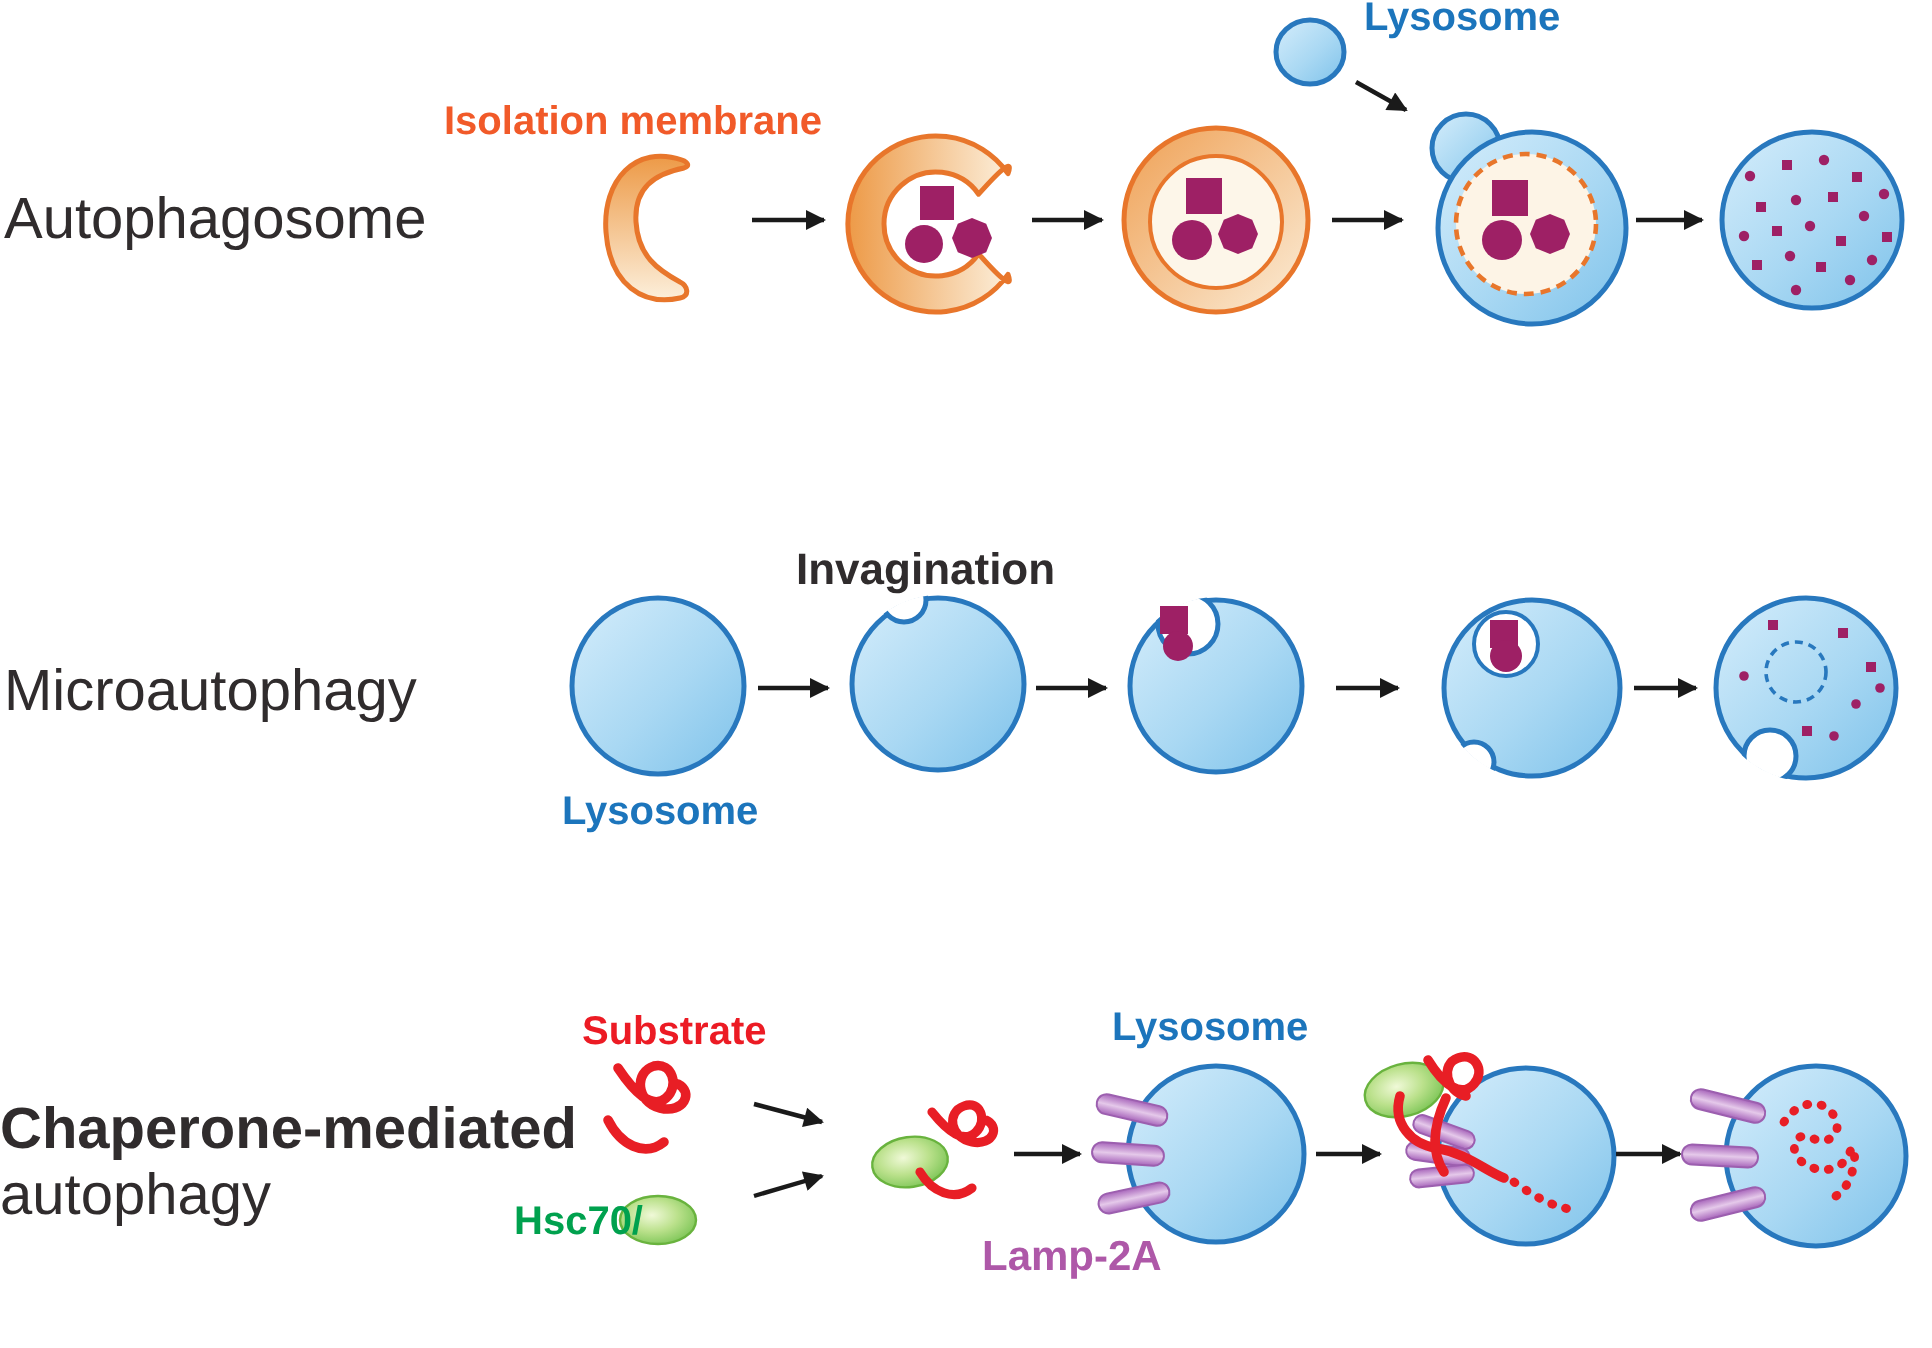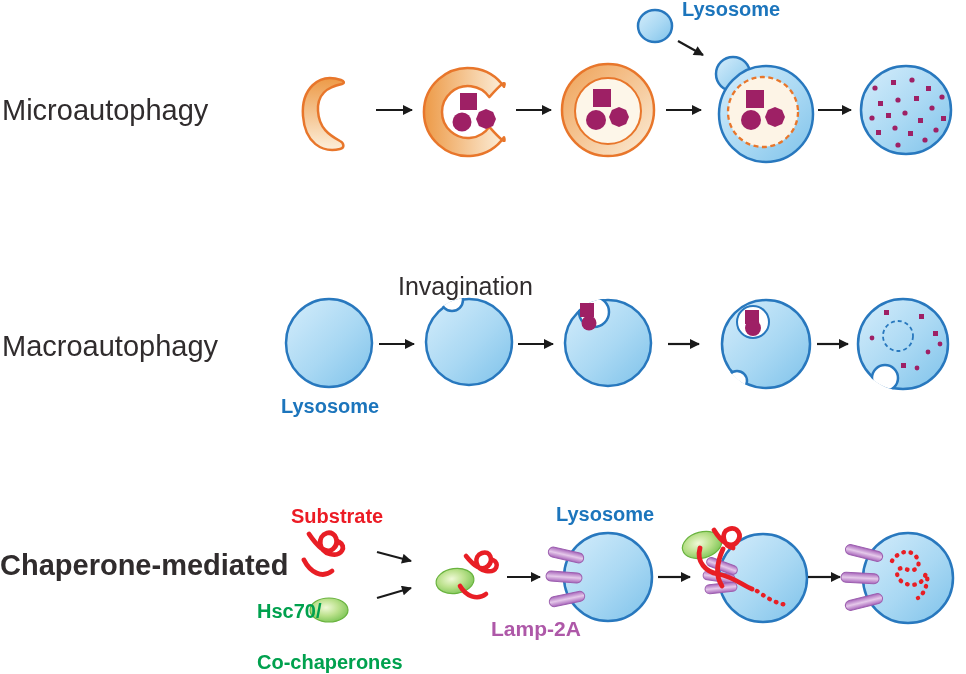--- a/index.html
+++ b/index.html
@@ -9,21 +9,21 @@
   }
   .lbl{position:absolute;white-space:nowrap;line-height:1.1;}
   .row-title{font-size:29px;color:var(--c-black,#302C2D);letter-spacing:0px;}
   .sub{font-weight:bold;font-size:20px;}
   .orange{color:var(--c-orange,#F15A29);}
   .blue{color:var(--c-blue,#1C75BC);}
   .red{color:var(--c-red,#EC1B24);}
   .green{color:var(--c-green,#00A14E);}
   .purple{color:var(--c-purple,#AE58A8);}
   .black{color:var(--c-black,#302C2D);}
-  .plain{font-weight:normal;font-size:25px;}
+  .plain{font-weight:bold;font-size:22px;}
   .big{font-size:21px;}
   svg{position:absolute;left:0;top:0;}
 </style>
 </head>
 <body>
 
 <div class="canvas">
 
   <svg width="966" height="674" viewBox="0 0 966 674">
     <defs>
@@ -277,36 +277,37 @@
       <g>
         <rect x="-19" y="-5" width="38" height="10" rx="5" transform="translate(864,553) rotate(14)" fill="url(#rodG)" stroke="#9C5FAF" stroke-width="1"></rect>
         <rect x="-19" y="-5" width="38" height="10" rx="5" transform="translate(860,578) rotate(3)" fill="url(#rodG)" stroke="#9C5FAF" stroke-width="1"></rect>
         <rect x="-19" y="-5" width="38" height="10" rx="5" transform="translate(864,602) rotate(-14)" fill="url(#rodG)" stroke="#9C5FAF" stroke-width="1"></rect>
       </g>
       <path d="M 892,561 C 899,550 912,549 917,558 C 922,567 914,573 906,569
                C 897,565 894,575 901,581 C 910,588 922,585 925,576 C 928,567 930,590 918,598" fill="none" stroke="#E81E25" stroke-width="4.4" stroke-linecap="round" stroke-dasharray="0.5 6.8"></path>
     </g>
   </svg>
 
-  <div class="lbl row-title" style="left:2px;top:95px;">Microautophagy</div>
-
+  <div class="lbl row-title" style="left:2px;top:95px;">Autophagosome</div>
+
+  <div class="lbl sub orange" style="left:222px;top:50px;">Isolation membrane</div>
 
   <div class="lbl sub blue" style="left:682px;top:-2px;">Lysosome</div>
 
 
-  <div class="lbl row-title" style="left:2px;top:331px;">Macroautophagy</div>
+  <div class="lbl row-title" style="left:2px;top:331px;">Microautophagy</div>
 
   <div class="lbl plain black" style="left:398px;top:273px;">Invagination</div>
 
   <div class="lbl sub blue" style="left:281px;top:395px;">Lysosome</div>
 
   <div class="lbl row-title" style="left:0px;top:550px;font-weight:bold;">Chaperone-mediated</div>
+  <div class="lbl row-title" style="left:0px;top:583px;">autophagy</div>
 
   <div class="lbl sub red" style="left:281px;top:505px;margin-left:10px;">Substrate</div>
 
   <div class="lbl sub green" style="left:257px;top:600px;">Hsc70/</div>
-  <div class="lbl sub green" style="left:257px;top:651px;">Co-chaperones</div>
 
   <div class="lbl sub blue" style="left:556px;top:503px;">Lysosome</div>
 
   <div class="lbl sub purple big" style="left:491px;top:617px;">Lamp-2A</div>
 
 </div>
 
 </body></html>

